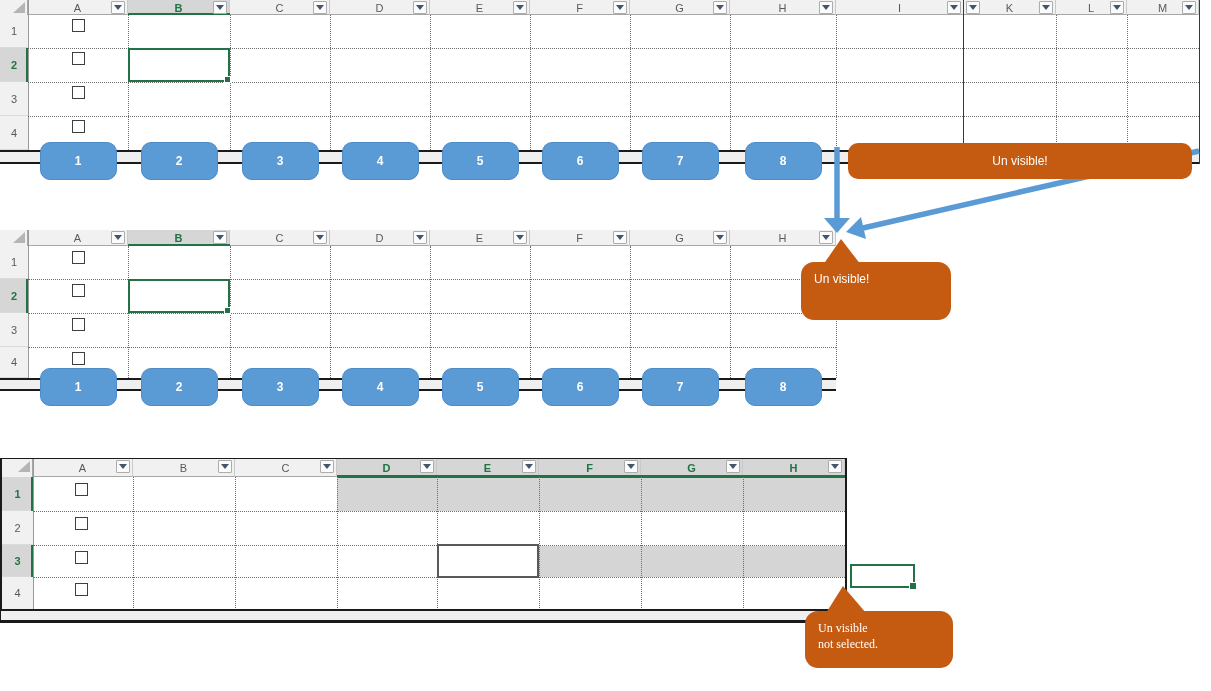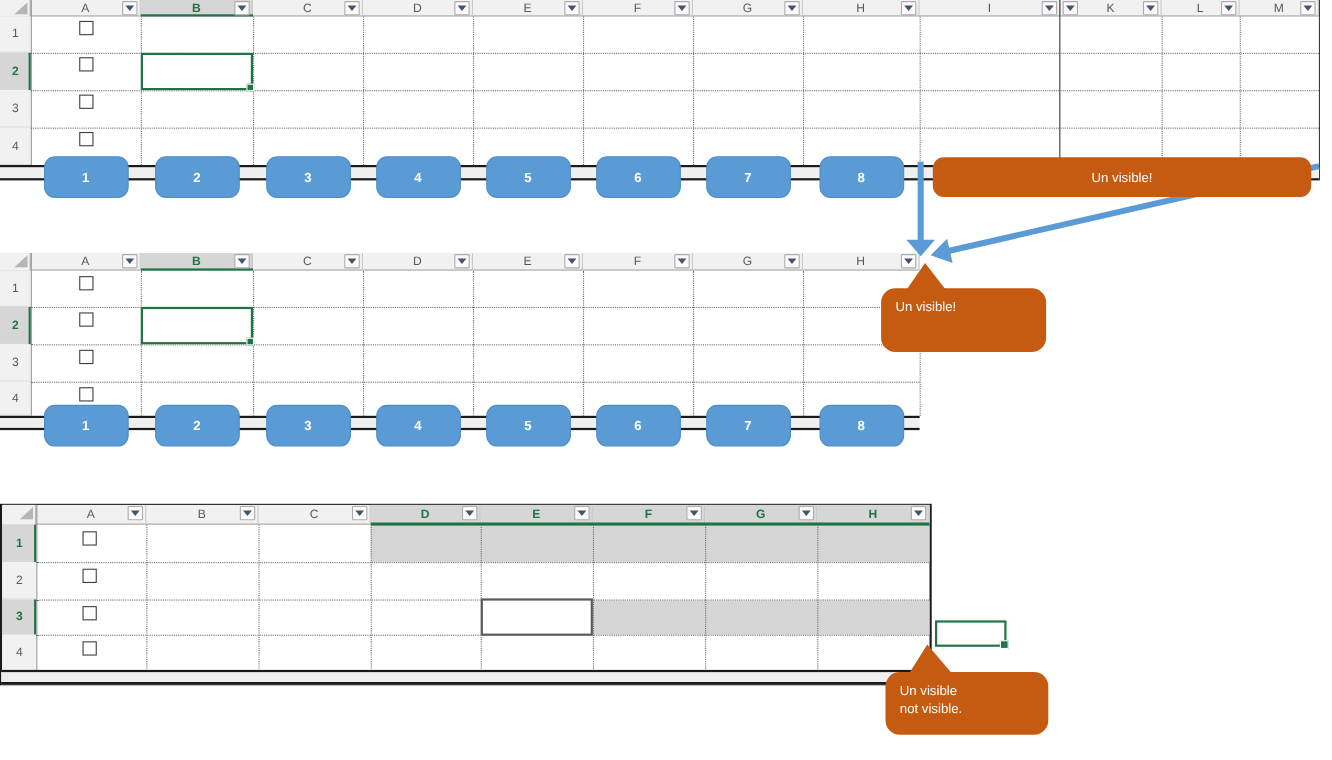--- a/index.html
+++ b/index.html
@@ -368,17 +368,17 @@
       <polygon points="824,218 850,218 837,233" fill="#5B9BD5"></polygon>
       <line x1="1199" y1="151" x2="863" y2="228" stroke="#5B9BD5" stroke-width="5.5"></line>
       <polygon points="861,217 866,239 846,232" fill="#5B9BD5"></polygon>
     </svg>
     <div class="abs callout" style="left: 848px; top: 143px; width: 344px; height: 36px; background: rgb(197, 90, 17); border-radius: 10px; display: flex; flex-direction: column; align-items: center; justify-content: center; padding: 0px;">
       <div class="cl-line">Un visible!</div>
     </div>
     <div class="abs callout" style="left: 801px; top: 262px; width: 150px; height: 58px; background: rgb(197, 90, 17); border-radius: 13px; display: flex; flex-direction: column; align-items: flex-start; justify-content: flex-start; padding: 9px 0px 0px 13px;">
       <div class="cl-line">Un visible!</div>
     </div>
-    <div class="abs callout" style="left: 805px; top: 611px; width: 148px; height: 57px; background: rgb(197, 90, 17); border-radius: 13px; display: flex; flex-direction: column; align-items: flex-start; justify-content: flex-start; padding: 9px 0px 0px 13px;">
+    <div class="abs callout" style="left: 805px; top: 611px; width: 148px; height: 57px; background: rgb(197, 90, 17); border-radius: 13px; display: flex; flex-direction: column; align-items: flex-start; justify-content: flex-start; padding: 9px 0px 0px 13px; font-family: Liberation Serif, serif;">
       <div class="cl-line">Un visible</div>
-      <div class="cl-line">not visible.</div>
+      <div class="cl-line">not selected.</div>
     </div>
   </div>
 
 </body></html>

